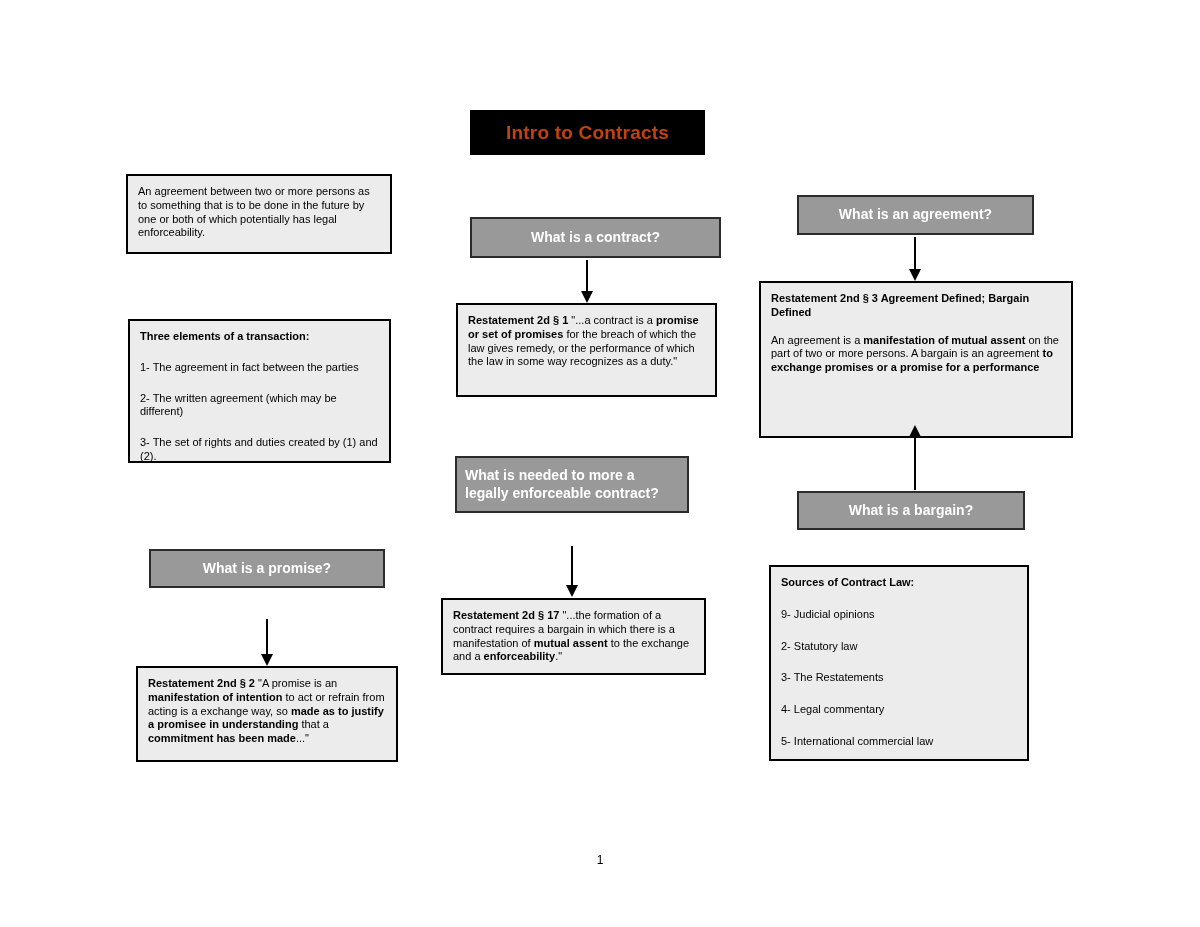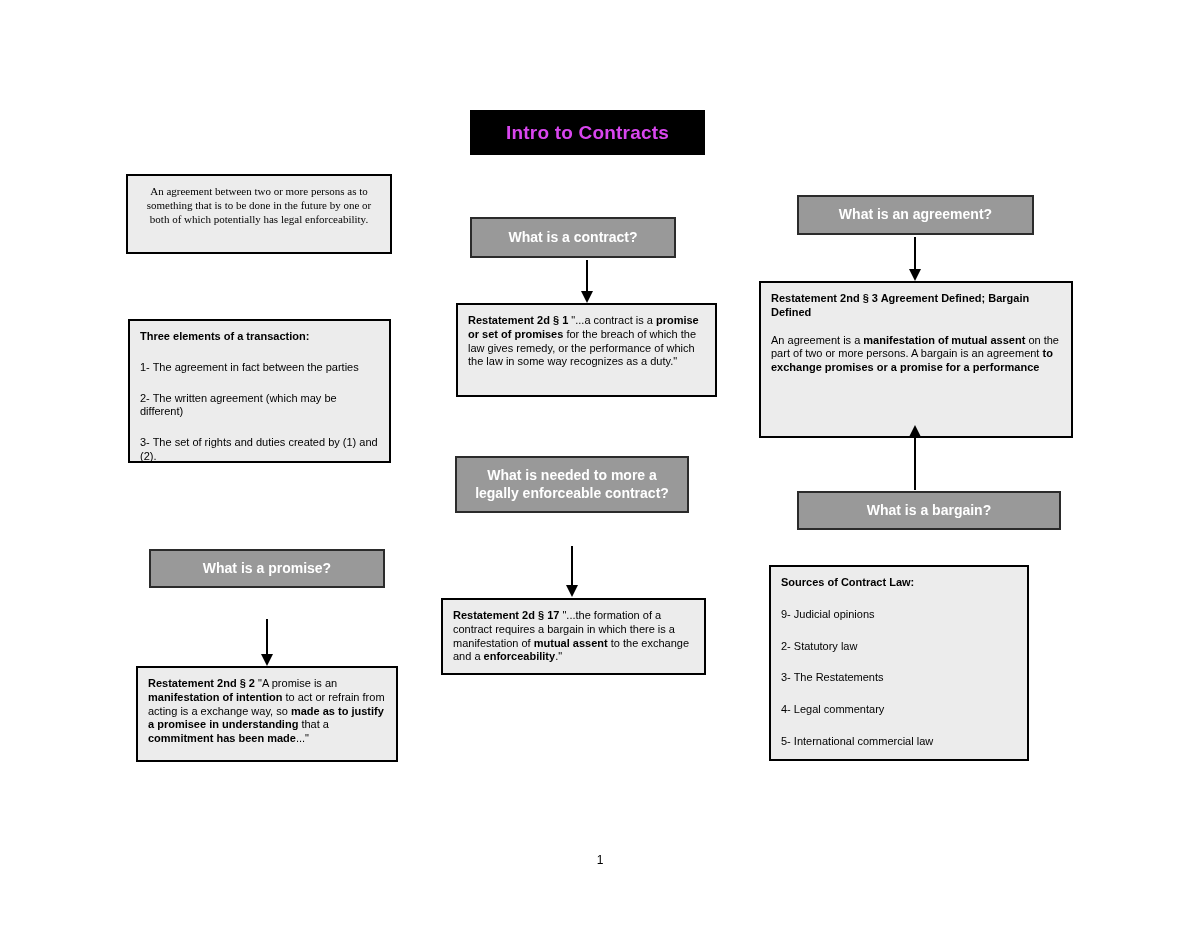--- a/index.html
+++ b/index.html
@@ -7,50 +7,50 @@
   body {
     width: 1200px; height: 927px;
     background: #ffffff;
     font-family: "Liberation Sans", sans-serif;
     color: #000000;
   }
   .canvas { position: relative; width: 1200px; height: 927px; overflow: hidden; }
 
   .title-box {
     position: absolute;
-    background: #000000; color: #d946ef;
+    background: #000000; color: #c2410c;
     display: flex; align-items: center; justify-content: center;
     font-weight: bold; font-size: 19px; letter-spacing: 0.2px;
   }
 
   .hdr {
     position: absolute;
     background: #999999;
     border: 2px solid #2b2b2b;
     color: #ffffff;
     font-weight: bold; font-size: 14px;
     display: flex; align-items: center; justify-content: center;
-    text-align: center; line-height: 1.25;
+    line-height: 1.25;
     padding: 2px 8px;
   }
 
   .box {
     position: absolute;
     background: #ececec;
     border: 2px solid #000000;
     font-size: 11px; line-height: 1.25;
     padding: 9px 10px;
   }
   .box .para { margin: 0 0 14px 0; }
   .box .para:last-child { margin-bottom: 0; }
   .box.gap-lg .para { margin-bottom: 17px; }
   .box.gap-lg .para:last-child { margin-bottom: 0; }
   .box.gap-xl .para { margin-bottom: 18px; }
   .box.gap-xl .para:last-child { margin-bottom: 12px; }
-  .box.centered { text-align: center; font-family: Liberation Serif, serif; }
+  .box.centered { text-align: left; }
 
   .arrow { position: absolute; }
 
   .page-number {
     position: absolute;
     left: 0; top: 853; width: 1200px;
     text-align: center; font-size: 12px;
   }
 </style>
 </head>
@@ -75,21 +75,21 @@
 
   <svg class="arrow" style="left:259px; top:619px;" width="16" height="48" viewBox="0 0 16 48">
     <line x1="8" y1="0" x2="8" y2="36" stroke="#000000" stroke-width="2"></line>
     <polygon points="2,35 14,35 8,47" fill="#000000"></polygon>
   </svg>
 
   <div class="box" style="left:136px; top:666px; width:262px; height:96px;">
       <p class="para"><b>Restatement 2nd § 2 </b><span>"A promise is an </span><b>manifestation of intention</b><span> to act or refrain from acting is a exchange way, so </span><b>made as to justify a promisee in understanding</b><span> that a </span><b>commitment has been made</b><span>..."</span></p>
     </div>
 
-  <div class="hdr" style="left:470px; top:217px; width:206px; height:41px;">What is a contract?</div>
+  <div class="hdr" style="left:470px; top:217px; width:251px; height:41px;">What is a contract?</div>
 
   <svg class="arrow" style="left:579px; top:260px;" width="16" height="44" viewBox="0 0 16 44">
     <line x1="8" y1="0" x2="8" y2="32" stroke="#000000" stroke-width="2"></line>
     <polygon points="2,31 14,31 8,43" fill="#000000"></polygon>
   </svg>
 
   <div class="box" style="left:456px; top:303px; width:261px; height:94px;">
       <p class="para"><b>Restatement 2d § 1 </b><span>"...a contract is a </span><b>promise or set of promises</b><span> for the breach of which the law gives remedy, or the performance of which the law in some way recognizes as a duty."</span></p>
     </div>
 
@@ -114,21 +114,21 @@
   <div class="box" style="left:759px; top:281px; width:314px; height:157px;">
       <p class="para"><b>Restatement 2nd § 3 Agreement Defined; Bargain Defined</b></p>
       <p class="para"><span>An agreement is a </span><b>manifestation of mutual assent</b><span> on the part of two or more persons. A bargain is an agreement </span><b>to exchange promises or a promise for a performance</b></p>
     </div>
 
   <svg class="arrow" style="left:907px; top:424px;" width="16" height="66" viewBox="0 0 16 66">
     <line x1="8" y1="66" x2="8" y2="12" stroke="#000000" stroke-width="2"></line>
     <polygon points="2,13 14,13 8,1" fill="#000000"></polygon>
   </svg>
 
-  <div class="hdr" style="left:797px; top:491px; width:264px; height:39px;">What is a bargain?</div>
+  <div class="hdr" style="left:797px; top:491px; width:228px; height:39px;">What is a bargain?</div>
 
   <div class="box gap-xl" style="left:769px; top:565px; width:260px; height:196px;">
       <p class="para"><b>Sources of Contract Law:</b></p>
       <p class="para"><span>9- Judicial opinions</span></p>
       <p class="para"><span>2- Statutory law</span></p>
       <p class="para"><span>3- The Restatements</span></p>
       <p class="para"><span>4- Legal commentary</span></p>
       <p class="para"><span>5- International commercial law</span></p>
     </div>
 

